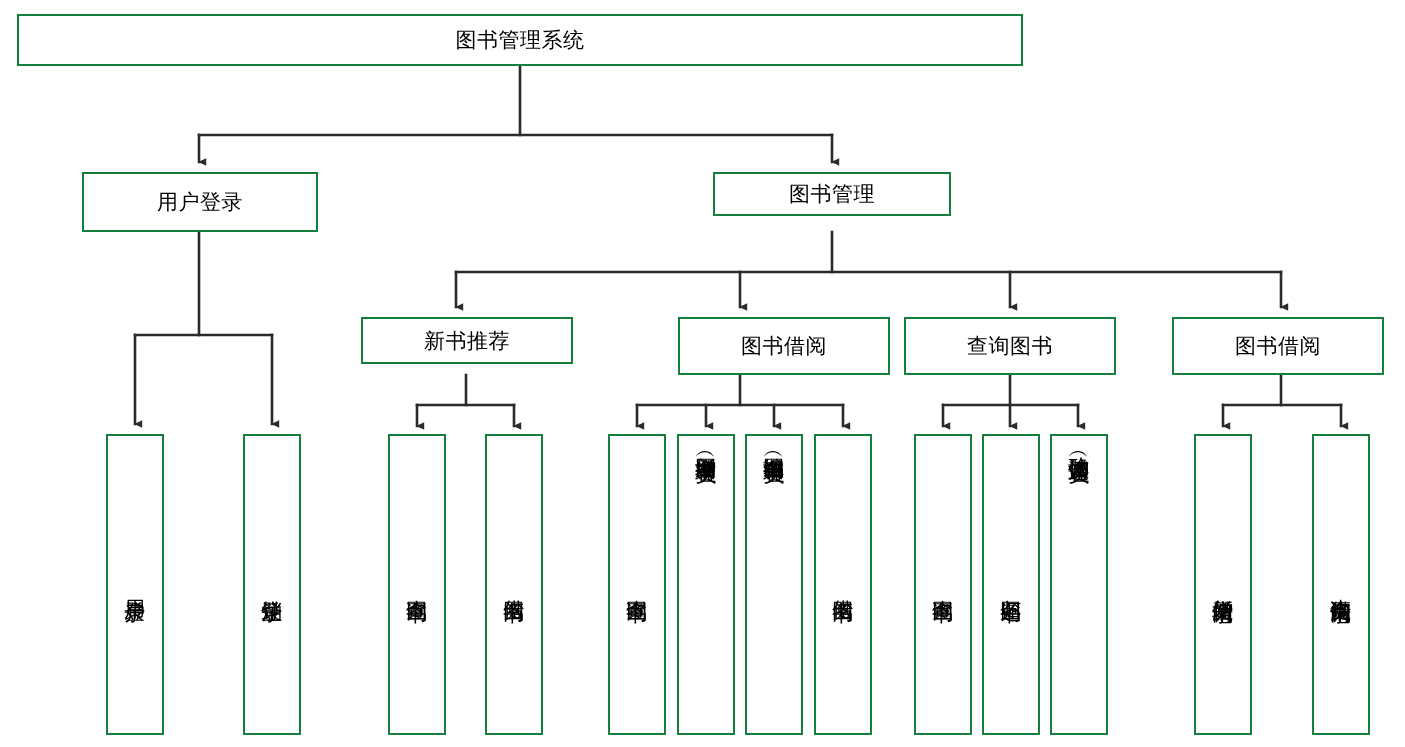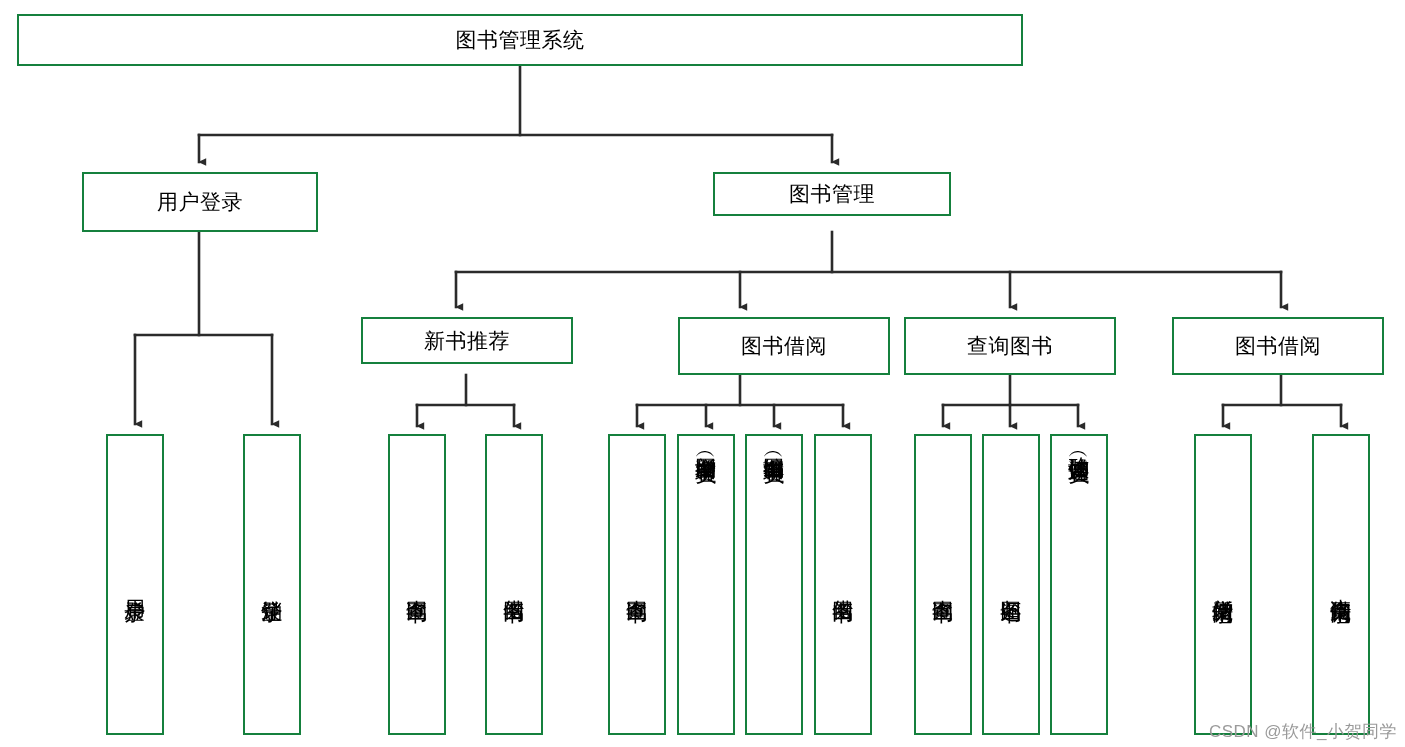--- a/index.html
+++ b/index.html
@@ -188,14 +188,13 @@
     <span class="label">确认归还（管理员）</span>
   </div>
 
   <div class="node node-v center-v" style="left:1194px; top:434px; width:58px; height:301px;">
     <span class="label">新增借阅记录</span>
   </div>
   <div class="node node-v center-v" style="left:1312px; top:434px; width:58px; height:301px;">
     <span class="label">查询借阅记录</span>
   </div>
 
-  <div class="watermark">CSDN @软件_小贺同学</div>
 </div>
 
 </body></html>

